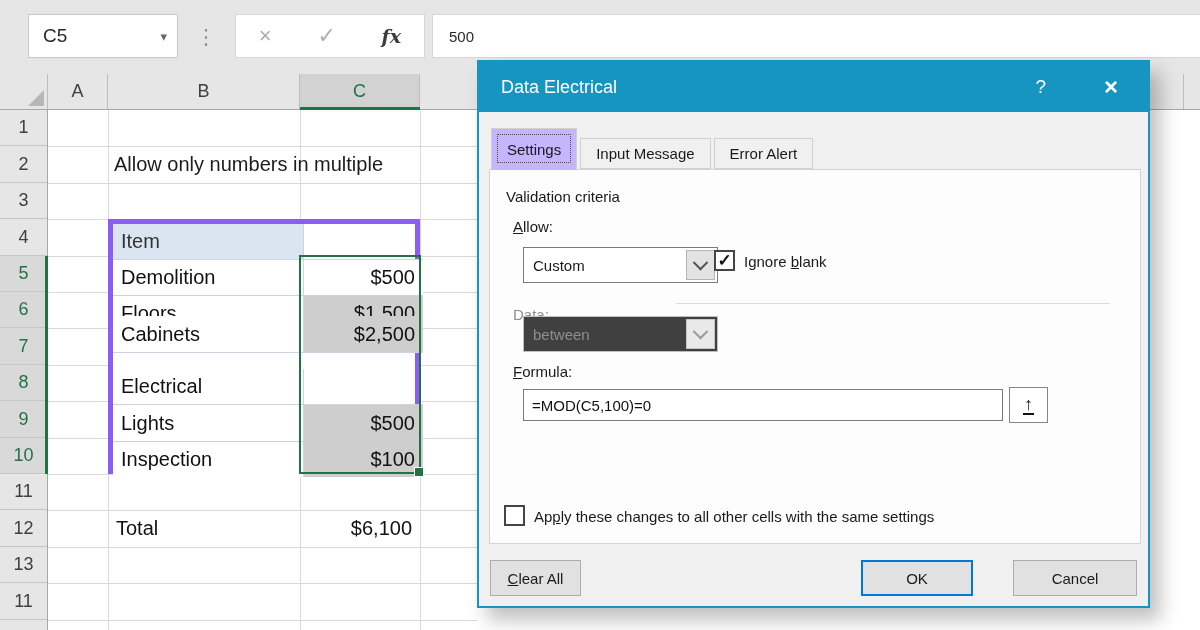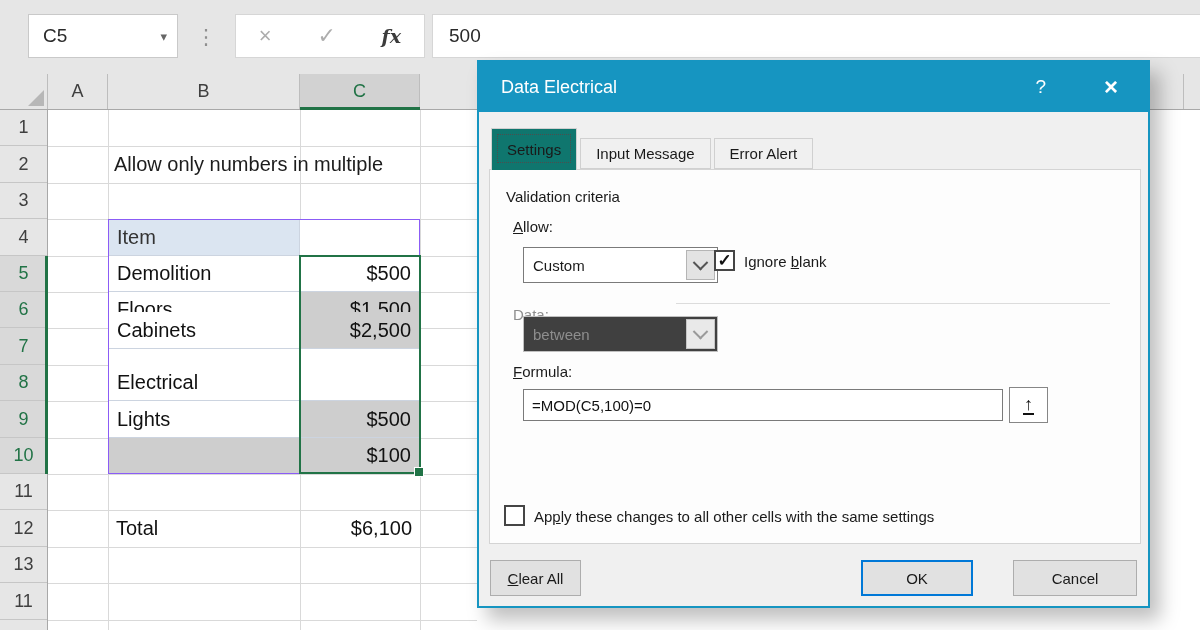--- a/index.html
+++ b/index.html
@@ -15,21 +15,21 @@
   .namebox{left:28px;top:14px;width:150px;height:44px;background:#fff;border:1px solid #c9c9c9;
            display:flex;align-items:center;padding:0 10px 0 14px;font-size:19px;color:#2a2a2a;}
   .namebox .arrow{margin-left:auto;font-size:13px;color:#666;}
   .dots{left:198px;top:15px;width:16px;height:44px;display:flex;align-items:center;justify-content:center;
         color:#8f8f8f;font-size:21px;letter-spacing:0;}
   .fxgroup{left:235px;top:14px;width:190px;height:44px;background:#fff;border:1px solid #d6d6d6;
            display:flex;align-items:center;justify-content:space-around;}
   .icon-cancel,.icon-enter{color:#adadad;font-size:22px;line-height:1;}
   .icon-fx{font-family:"DejaVu Serif",serif;font-style:italic;font-weight:bold;font-size:19px;color:#3c3c3c;}
   .formulabar{left:432px;top:14px;width:768px;height:44px;background:#fff;border:1px solid #d6d6d6;border-right:none;
-              display:flex;align-items:center;padding-left:16px;font-size:19px;color:#2a2a2a;}
+              display:flex;align-items:center;padding-left:16px;font-size:15px;color:#2a2a2a;}
 
   
   .colheaders{left:0;top:74px;width:1200px;height:36px;background:#e6e6e6;border-bottom:1px solid #a8a8a8;z-index:5;}
   .colcell{position:absolute;top:0;height:35px;display:flex;align-items:center;justify-content:center;
            font-size:18px;color:#3f3f3f;border-right:1px solid #bdbdbd;box-sizing:border-box;}
   .colcell.selcol{background:#d2d2d2;color:#217346;}
   .corner{position:absolute;left:0;top:0;width:48px;height:35px;border-right:1px solid #bdbdbd;box-sizing:border-box;}
   .corner .tri{position:absolute;right:3px;bottom:3px;width:0;height:0;
                border-left:16px solid transparent;border-bottom:16px solid #b7b7b7;}
   .hdr-extra-line{position:absolute;left:1183px;top:0;width:1px;height:35px;background:#bdbdbd;}
@@ -43,21 +43,21 @@
   .rowsel-strip{left:45px;top:256px;width:3px;height:218px;background:#217346;z-index:6;}
 
   
   .hline{position:absolute;left:48px;width:429px;height:1px;background:#d9d9d9;z-index:1;}
   .vline{position:absolute;top:110px;width:1px;height:520px;background:#d9d9d9;z-index:1;}
 
   
   .celltitle{left:114px;top:146px;height:37px;display:flex;align-items:center;
              font-size:20px;font-weight:normal;color:#1c1c1c;z-index:2;white-space:nowrap;}
   .xtable{left:108px;top:219px;width:312px;height:255px;z-index:2;background:#fff;
-          border:1px solid #8b5cf6;}
+          border:5px solid #8b5cf6;}
   .trow{position:absolute;left:0;width:310px;display:flex;box-sizing:border-box;border-bottom:1px solid #ccd4e0;}
   .trow:last-child{border-bottom:none;}
   .tcell-item{width:191px;box-sizing:border-box;border-right:1px solid #ccd4e0;display:flex;align-items:center;
               padding-left:8px;font-size:20px;color:#111;background:#fff;}
   .tcell-est{flex:1;display:flex;align-items:center;justify-content:flex-end;
              padding-right:8px;font-size:20px;color:#111;background:#fff;}
   .trow.hdr .tcell-item,.trow.hdr .tcell-est{background:#dbe5f1;color:#333;justify-content:flex-start;}
   .trow.hdr .tcell-est{padding-left:8px;}
   .trow.graysel .tcell-est{background:#cecece;}
   .selbox{left:299px;top:255px;width:122px;height:219px;border:2px solid #217346;z-index:3;}
@@ -69,21 +69,21 @@
   
   .dialog{left:477px;top:60px;width:673px;height:548px;background:#f0f0f0;border:2px solid #1695c1;
           box-shadow:10px 12px 18px rgba(0,0,0,0.25);z-index:10;}
   .dlg-title{position:absolute;left:0;top:0;width:100%;height:50px;background:#1695c1;display:flex;align-items:center;
              padding-left:22px;box-sizing:border-box;color:#fff;font-size:18px;}
   .dlg-help{position:absolute;right:102px;top:0;height:50px;display:flex;align-items:center;color:#fff;font-size:19px;}
   .dlg-close{position:absolute;right:30px;top:0;height:50px;display:flex;align-items:center;color:#fff;font-size:24px;font-weight:bold;}
   .tabstrip{position:absolute;left:12px;top:66px;height:42px;display:flex;align-items:flex-end;z-index:3;}
   .tab{box-sizing:border-box;border:1px solid #d0d0d0;background:#f0f0f0;color:#1a1a1a;font-size:15px;
        padding:0 15px;display:flex;align-items:center;height:31px;margin-right:3px;position:relative;margin-bottom:1px;}
-  .tab.active{background:#0f766e;border-bottom:none;height:42px;margin-bottom:0;}
+  .tab.active{background:#c4b5fd;border-bottom:none;height:42px;margin-bottom:0;}
   .tab.active::after{content:"";position:absolute;inset:5px 5px 7px 5px;border:1px dotted #4d4d4d;}
   .tabpage{position:absolute;left:10px;top:107px;width:650px;height:373px;background:#fdfdfd;border:1px solid #d4d4d4;z-index:2;}
   .dlg-label{position:absolute;font-size:15px;color:#1a1a1a;white-space:nowrap;}
   .dlg-label .u,.u{text-decoration:underline;}
   .groupline{position:absolute;left:186px;right:30px;top:133px;height:1px;background:#dcdcdc;}
   .combo{position:absolute;left:33px;width:195px;height:36px;background:#fff;border:1px solid #7a7a7a;
          display:flex;align-items:center;padding-left:9px;font-size:15px;color:#1a1a1a;box-sizing:border-box;}
   .combo .btn{position:absolute;right:2px;top:2px;bottom:2px;width:29px;background:#e3e3e3;border:1px solid #b5b5b5;
               display:flex;align-items:center;justify-content:center;box-sizing:border-box;}
   .chev{width:9px;height:9px;border-right:2px solid #555;border-bottom:2px solid #555;transform:rotate(45deg) translate(-2px,-2px);}
@@ -191,20 +191,21 @@
       <div class="tcell-est">$2,500</div>
     </div>
     <div class="trow graysel" style="top:145px;height:36px;">
       <div class="tcell-item">Electrical</div>
     </div>
     <div class="trow graysel" style="top:181px;height:37px;">
       <div class="tcell-item">Lights</div>
       <div class="tcell-est">$500</div>
     </div>
     <div class="trow graysel" style="top:218px;height:35px;">
+      <div class="tcell-item">Inspection</div>
       <div class="tcell-est">$100</div>
     </div>
   </div>
 
   <div class="abs selbox">
     <div class="fillhandle"></div>
   </div>
 
   <div class="abs totalrow-label">Total</div>
   <div class="abs totalrow-value">$6,100</div>

